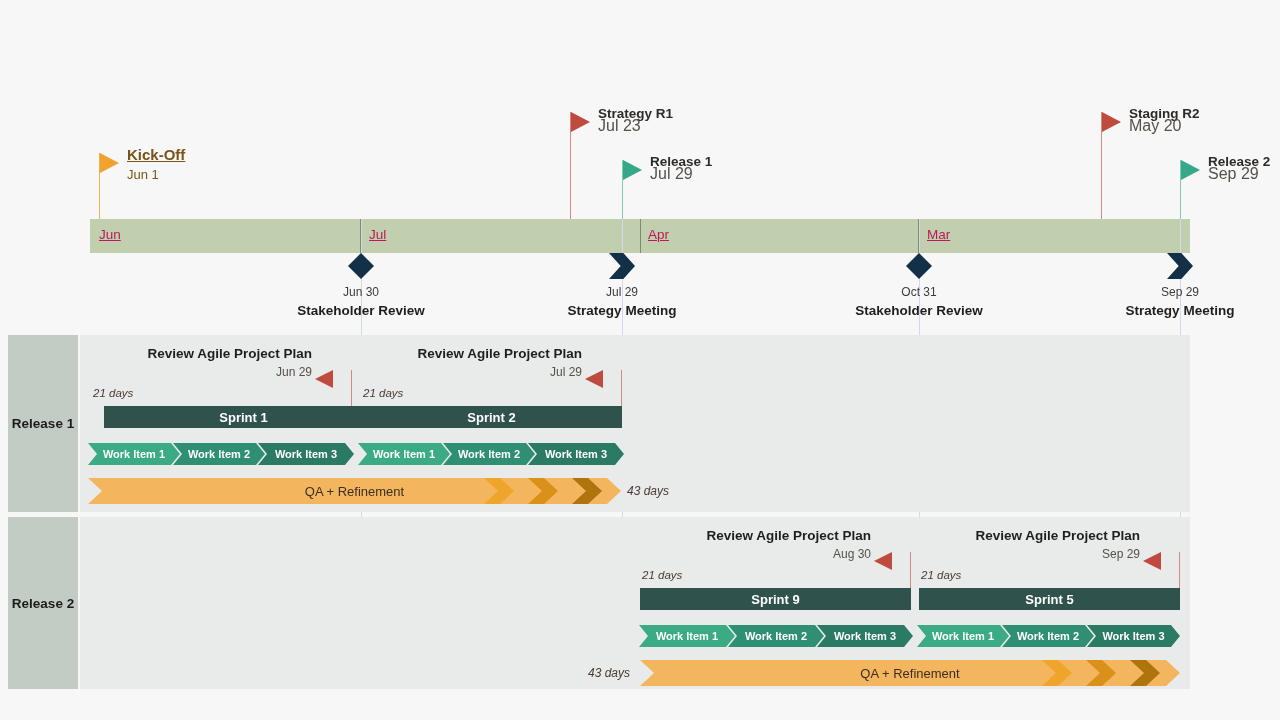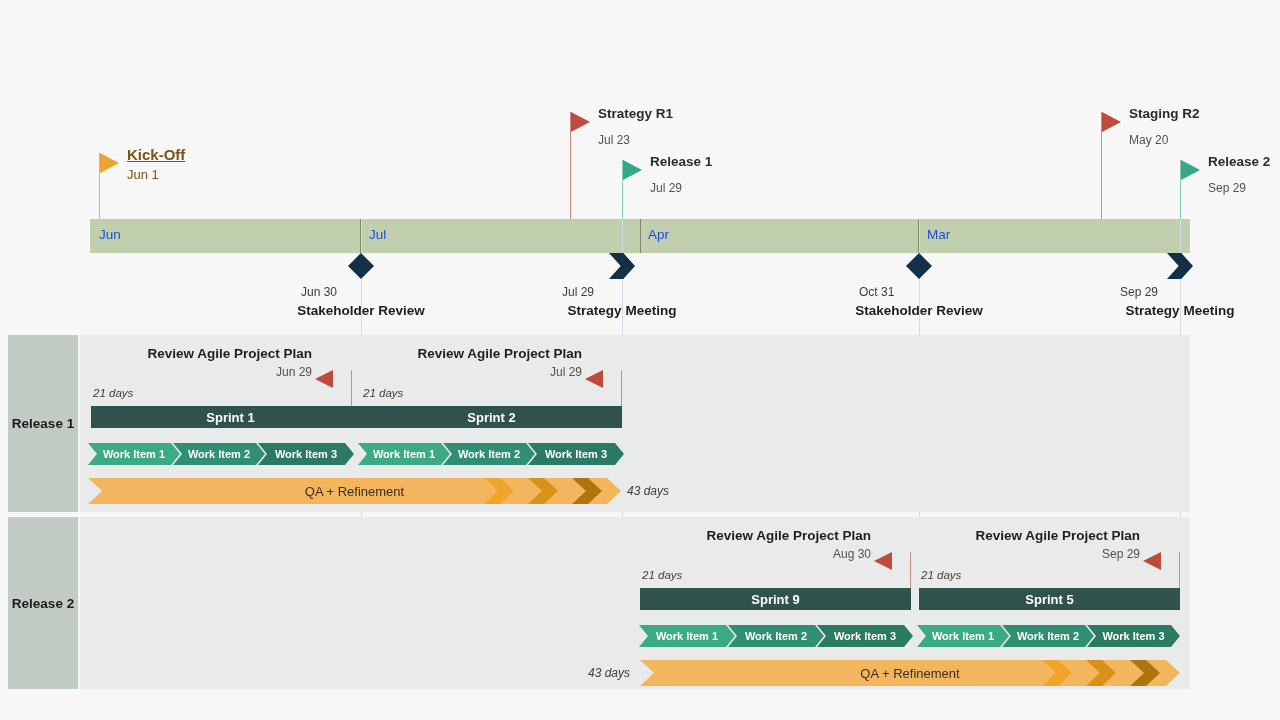--- a/index.html
+++ b/index.html
@@ -19,54 +19,54 @@
     width: 0; height: 0;
     border-top: 10px solid transparent;
     border-bottom: 10px solid transparent;
   }
   .flag .ftitle {
     position: absolute; left: 28px; top: -6px;
     font-size: 13.5px; font-weight: bold; color: #2b2b2b;
     white-space: nowrap; line-height: 16px;
   }
   .flag .fdate {
-    position: absolute; left: 28px; top: 20px;
-    font-size: 12px; color: #55504a;
+    position: absolute; left: 28px; top: 6px;
+    font-size: 16px; color: #55504a;
     white-space: nowrap; line-height: 16px;
   }
   .flag.kickoff .ftitle {
     color: #7a5418; text-decoration: underline; font-size: 15px;
   }
   .flag.kickoff .fdate { color: #7a5418; font-size: 13px; top: 14px; }
 
   
   #timeband {
     position: absolute; left: 90px; top: 219px;
     width: 1100px; height: 34px;
     background: #c2cfaf;
   }
   .month-label {
     position: absolute; top: 8px;
-    font-size: 13.5px; color: #1d4ed8; white-space: nowrap;
+    font-size: 13.5px; color: #be185d; white-space: nowrap; text-decoration: underline;
   }
   .month-tick {
     position: absolute; top: 0; width: 1px; height: 34px;
     background: #7f8a70;
   }
 
   
   .tm { position: absolute; }
   .tm .gline {
     position: absolute; left: 0; top: 0; width: 1px; height: 470px;
     background: #cfdbe8;
   }
   .tm .shape { position: absolute; left: -13px; top: 0; width: 26px; height: 26px; }
   .tm .tmdate {
     position: absolute; top: 32px; left: -60px; width: 120px;
-    font-size: 12px; color: #3c3c3c;
+    text-align: center; font-size: 12px; color: #3c3c3c;
   }
   .tm .tmname {
     position: absolute; top: 50px; left: -120px; width: 240px;
     text-align: center; font-size: 13.5px; font-weight: bold; color: #1e1e1e;
     white-space: nowrap;
   }
 
   
   .lane { position: absolute; left: 8px; }
   .lane .lane-label {
@@ -210,21 +210,21 @@
         <div class="tmname">Strategy Meeting</div>
       </div>
     </div>
 
   <div id="lanes-layer">
       <div class="lane" style="top: 335px; height: 177px; width: 1182px;">
         <div class="lane-label">Release 1</div>
         <div class="lane-body"></div>
       </div>
       <div class="days" style="left: 93px; top: 387px;">21 days</div>
-      <div class="sprint" style="left: 91px; top: 406px; width: 279px;">Sprint 1</div>
+      <div class="sprint" style="left: 104px; top: 406px; width: 279px;">Sprint 1</div>
       <div class="rflag" style="left: 334px; top: 370px;">
         <div class="rpole" style="height: 36px; right: -18px;"></div>
         <div class="rpennant"></div>
         <div class="rtitle">Review Agile Project Plan</div>
         <div class="rdate">Jun 29</div>
       </div>
       <div class="days" style="left: 363px; top: 387px;">21 days</div>
       <div class="sprint" style="left: 361px; top: 406px; width: 261px;">Sprint 2</div>
       <div class="rflag" style="left: 604px; top: 370px;">
         <div class="rpole" style="height: 36px; right: -18px;"></div>

